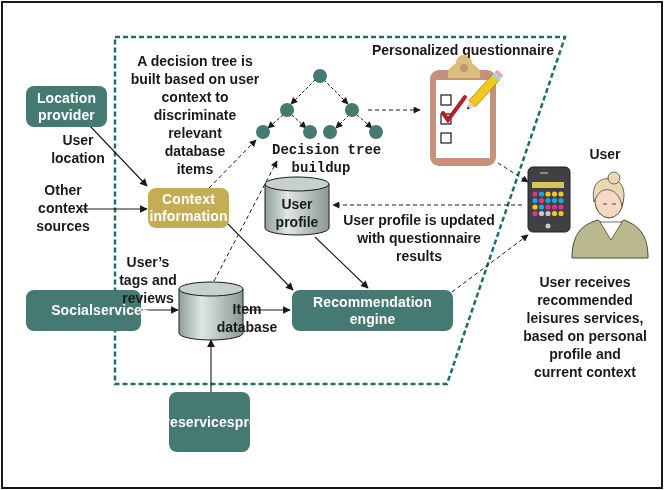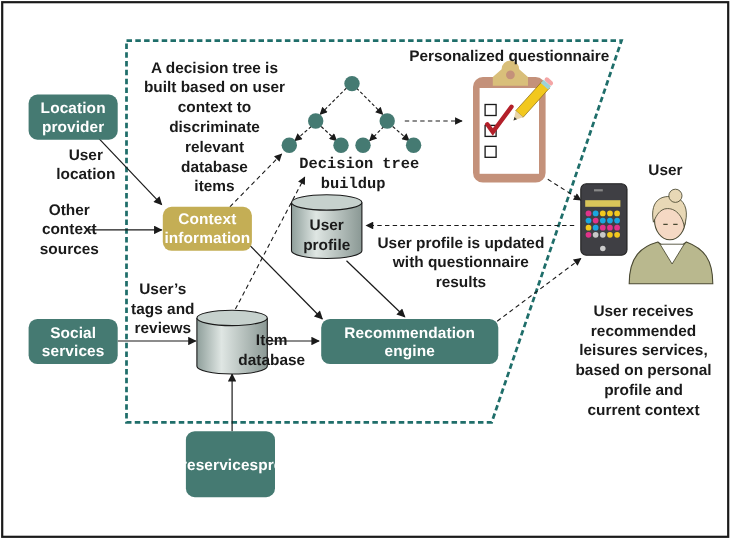--- a/index.html
+++ b/index.html
@@ -140,21 +140,21 @@
   </svg>
 
   <div class="box teal" style="left:26px;top:86px;width:81px;height:41px;flex-direction:column;">
     <span>Location</span>
     <span>provider</span>
   </div>
   <div class="box gold" style="left:148px;top:188px;width:81px;height:40px;flex-direction:column;">
     <span>Context</span>
     <span>information</span>
   </div>
-  <div class="box teal" style="left:26px;top:290px;width:81px;height:41px;flex-direction:column;">
+  <div class="box teal" style="left:26px;top:290px;width:81px;height:41px;flex-direction:row;padding-left:34px;">
     <span>Social</span>
     <span>services</span>
   </div>
   <div class="box teal" style="left:169px;top:392px;width:81px;height:60px;flex-direction:row;">
     <span>Leisure</span>
     <span>services</span>
     <span>provider</span>
   </div>
   <div class="box teal" style="left:292px;top:290px;width:161px;height:41px;flex-direction:column;text-align:center;">
     <span>Recommendation</span>

